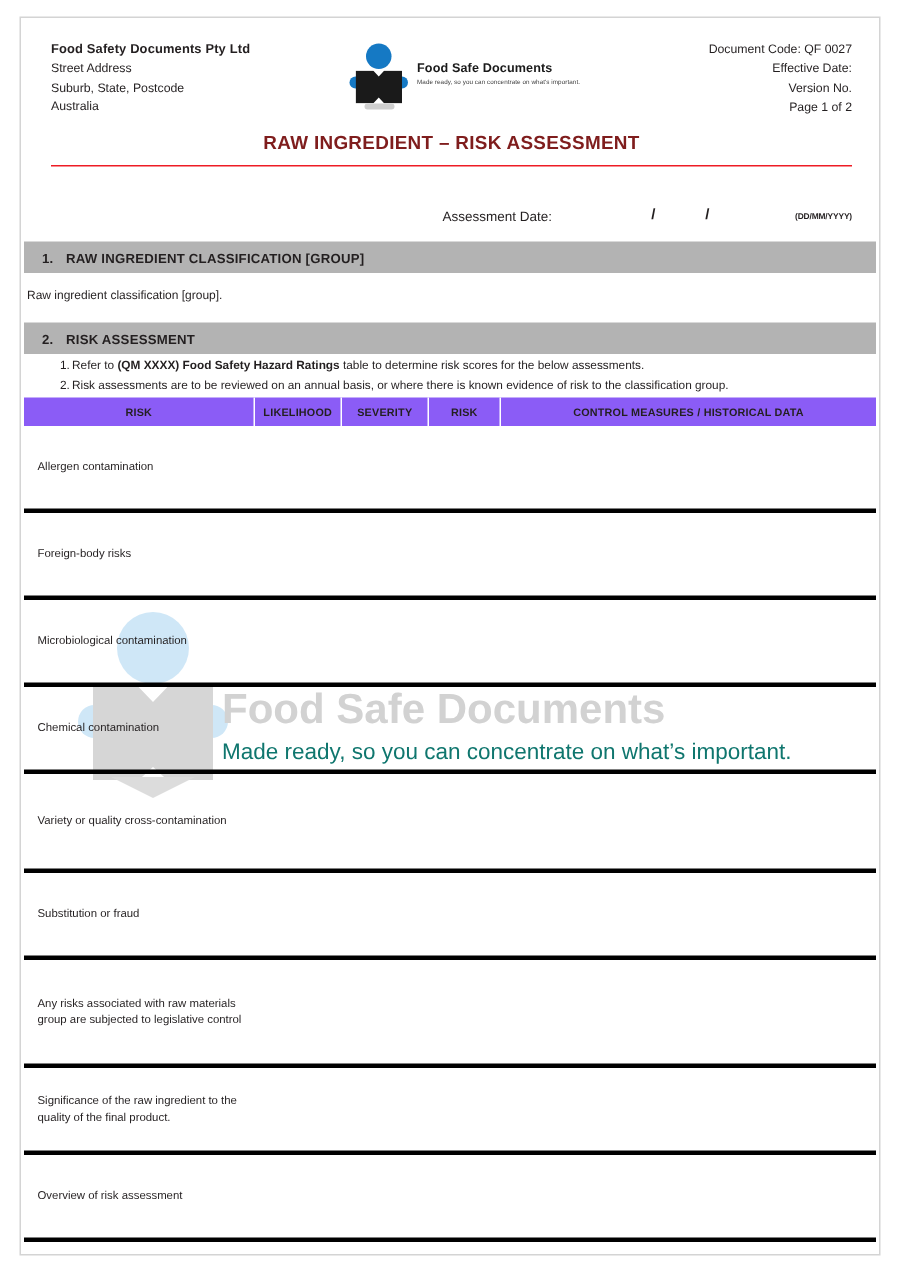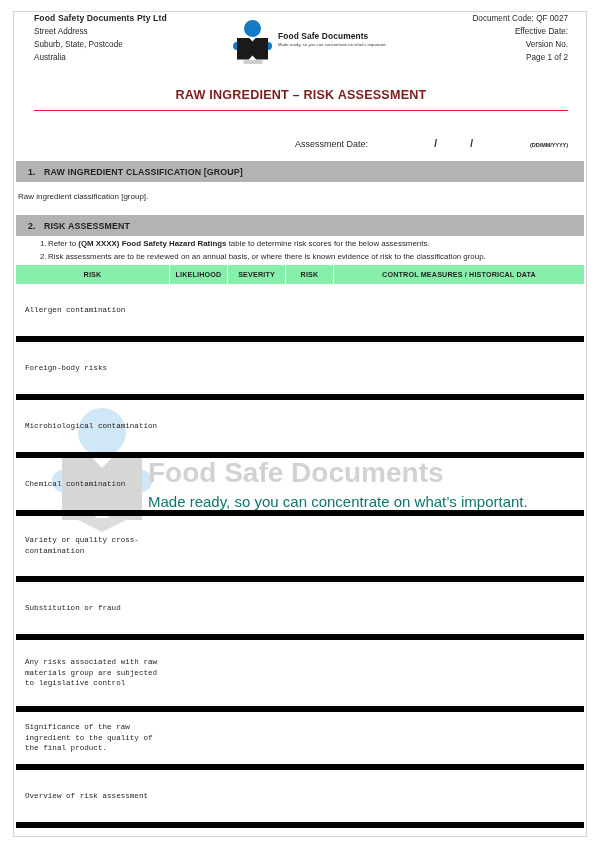--- a/index.html
+++ b/index.html
@@ -105,24 +105,24 @@
     position: absolute;
     left: 0; top: 0;
     width: 600px; height: 848px;
     z-index: 2;
   }
 
   
   .doc-header {
     position: absolute;
     left: 34px;
-    top: 12px;
+    top: 26px;
     width: 534px;
     display: flex;
-    align-items: flex-end;
+    align-items: flex-start;
     justify-content: space-between;
   }
   .company {
     width: 195px;
     font-size: 8.2px;
     line-height: 1.58;
     color: #231f20;
   }
   .company .cname {
     font-weight: bold;
@@ -299,21 +299,21 @@
   
   .risk-table {
     position: absolute;
     left: 16px;
     top: 265px;
     width: 568px;
   }
   .rt-head {
     display: flex;
     height: 19px;
-    background: #86efac;
+    background: #8b5cf6;
   }
   .rt-head .th {
     display: flex;
     align-items: center;
     justify-content: center;
     font-size: 7.2px;
     font-weight: bold;
     letter-spacing: 0.15px;
     color: #231f20;
     border-right: 1px solid #ffffff;
@@ -322,23 +322,22 @@
   .rt-head .th:last-child { border-right: none; }
 
   .c1 { width: 154px; flex: 0 0 154px; }
   .c2 { width: 58px;  flex: 0 0 58px; }
   .c3 { width: 58px;  flex: 0 0 58px; }
   .c4 { width: 48px;  flex: 0 0 48px; }
   .c5 { width: 250px; flex: 0 0 250px; }
 
   .rt-row {
     display: flex;
-    border-bottom: 6px solid #000000;
+    border-bottom: 3px solid #000000;
     min-height: 58px;
-    font-family: Liberation Mono, monospace;
   }
   .rt-row .td {
     display: flex;
     align-items: center;
     font-size: 7.6px;
     line-height: 1.42;
     color: #231f20;
     padding: 4px 6px 4px 8px;
   }
   .rt-row .td.c1 { padding-left: 9px; }

